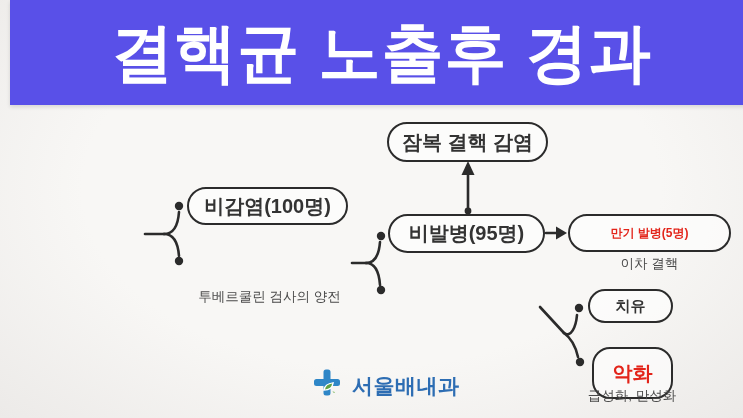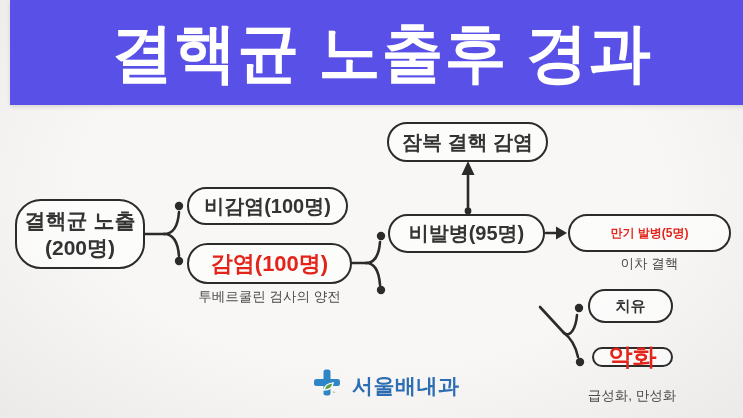--- a/index.html
+++ b/index.html
@@ -34,21 +34,21 @@
   .node .l2{ display:block; }
   .red{ color:var(--alert-red,#e3241a); font-weight:700; }
   .node-exposure   { left:15px;  top:199px; width:130px; height:70px; border-radius:26px; font-size:21px; line-height:1.3; }
   .node-non-infection{ left:187px; top:187px; width:161px; height:38px; border-radius:20px; font-size:20px; }
   .node-infection  { left:187px; top:243px; width:165px; height:41px; border-radius:21px; font-size:22px; }
   .node-latent     { left:387px; top:122px; width:161px; height:40px; border-radius:20px; font-size:20px; }
   .node-no-onset   { left:388px; top:214px; width:157px; height:39px; border-radius:20px; font-size:20px; }
   .node-late-onset { left:568px; top:214px; width:163px; height:38px; border-radius:19px; font-size:12px;text-align:right; }
   .node-onset      { left:388px; top:273px; width:160px; height:42px; border-radius:21px; font-size:22px; }
   .node-cure       { left:588px; top:289px; width:85px;  height:34px; border-radius:17px; font-size:15px; }
-  .node-worsening  { left:592px; top:347px; width:81px;  height:20px; border-radius:18px; font-size:24px; }
+  .node-worsening  { left:592px; top:347px; width:81px;  height:52px; border-radius:18px; font-size:20px; }
   .caption{
     position:absolute; color:#4a4a4a; font-size:13.5px; font-weight:500;
     text-align:center; white-space:nowrap;
   }
   .caption-infection { left:187px; top:288px; width:165px;text-align:center; }
   .caption-late-onset{ left:568px; top:255px; width:163px; }
   .caption-onset     { left:388px; top:318px; width:160px; }
   .caption-worsening { left:567px; top:387px; width:130px; }
   
   .logo{
@@ -92,34 +92,25 @@
       <circle cx="381" cy="236" r="4.2"></circle>
       <circle cx="381" cy="290" r="4.2"></circle>
       <circle cx="468" cy="211" r="3.4"></circle>
       <circle cx="579" cy="308" r="4.2"></circle>
       <circle cx="580" cy="362" r="4.2"></circle>
       <polygon points="461.5,175 474.5,175 468,161"></polygon>
       <polygon points="556,226.5 556,239.5 567,233"></polygon>
     </g>
   </svg>
 
-  <div class="node node-exposure">
-    <span>
-      <span class="l2">결핵균 노출</span>
-      <span class="l2">(200명)</span>
-    </span>
-  </div>
 
   <div class="node node-non-infection">
     <span>비감염(100명)</span>
   </div>
 
-  <div class="node node-infection">
-    <span class="red">감염(100명)</span>
-  </div>
   <div class="caption caption-infection">투베르쿨린 검사의 양전</div>
 
   <div class="node node-latent">
     <span>잠복 결핵 감염</span>
   </div>
 
   <div class="node node-no-onset">
     <span>비발병(95명)</span>
   </div>
 

